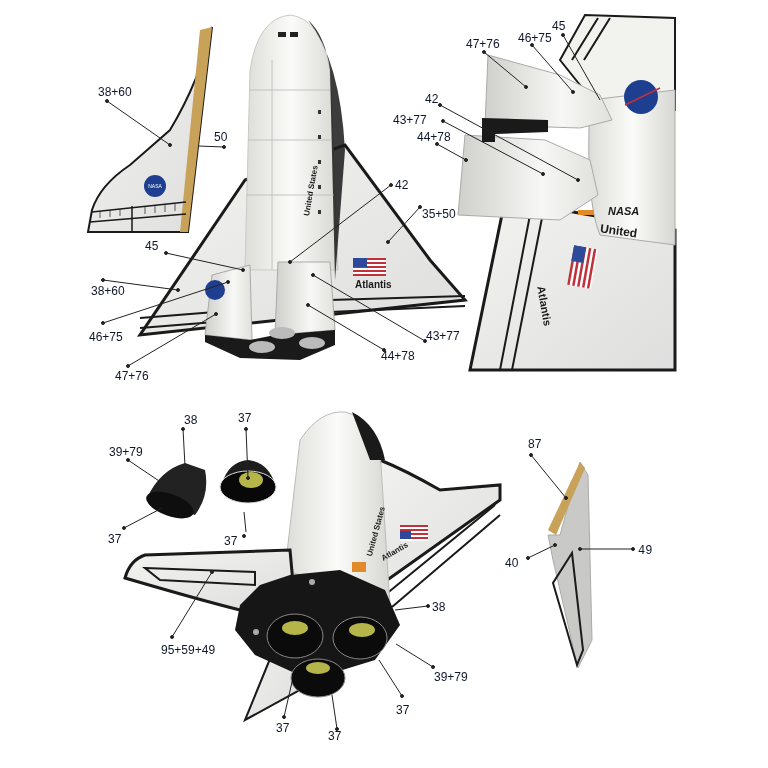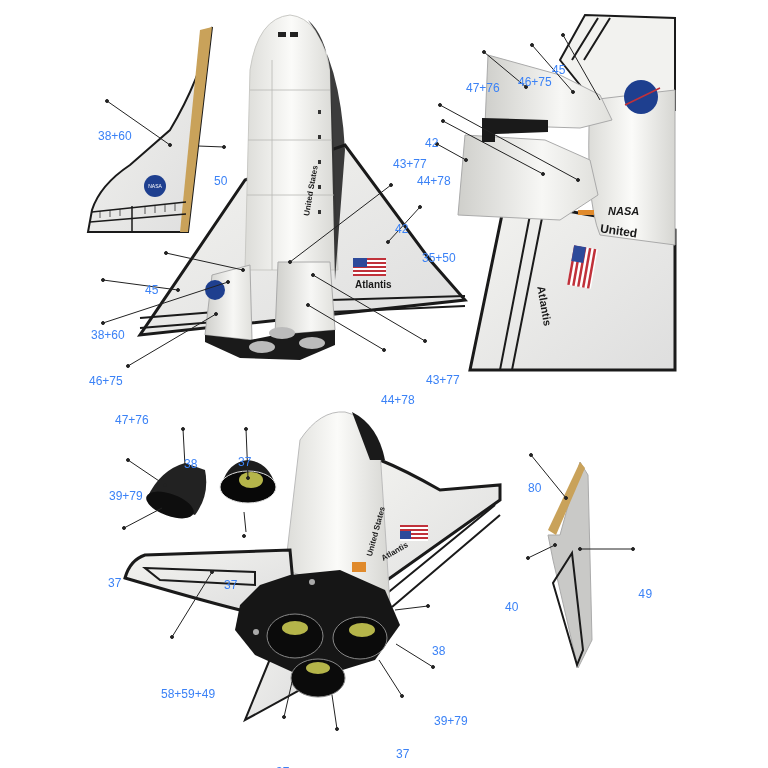--- a/index.html
+++ b/index.html
@@ -1,18 +1,18 @@
 <!DOCTYPE html>
 <html><head>
 <meta charset="utf-8">
 <style>
   html,body{margin:0;padding:0;background:#ffffff;}
   body{width:768px;height:768px;position:relative;overflow:hidden;font-family:"Liberation Sans",sans-serif;}
   svg{position:absolute;left:0;top:0;}
-  .lbl{position:absolute;font-size:12px;color:#3b82f6;white-space:nowrap;line-height:12px;font-family:"Liberation Sans",sans-serif;margin-top:44px;}
+  .lbl{position:absolute;font-size:12px;color:#0f172a;white-space:nowrap;line-height:12px;font-family:"Liberation Sans",sans-serif;}
   .decal{position:absolute;font-family:"Liberation Sans",sans-serif;font-weight:bold;color:#1a1a1a;white-space:nowrap;}
 </style>
 </head>
 <body>
 
 <svg width="768" height="768" viewBox="0 0 768 768">
   <defs>
     <linearGradient id="hullG" x1="0" x2="1">
       <stop offset="0" stop-color="#dcdcd8"></stop>
         <stop offset="0.5" stop-color="#fbfbf9"></stop>
@@ -293,21 +293,21 @@
 <div class="lbl" style="left:518px;top:32px;">46+75</div>
 <div class="lbl" style="left:425px;top:93px;">42</div>
 <div class="lbl" style="left:393px;top:114px;">43+77</div>
 <div class="lbl" style="left:417px;top:131px;">44+78</div>
 
 <div class="lbl" style="left:184px;top:414px;">38</div>
 <div class="lbl" style="left:238px;top:412px;">37</div>
 <div class="lbl" style="left:109px;top:446px;">39+79</div>
 <div class="lbl" style="left:108px;top:533px;">37</div>
 <div class="lbl" style="left:224px;top:535px;">37</div>
-<div class="lbl" style="left:528px;top:438px;">80</div>
+<div class="lbl" style="left:528px;top:438px;">87</div>
 <div class="lbl" style="left:505px;top:557px;">40</div>
 <div class="lbl" style="left:638px;top:545px;font-family:Liberation Mono, monospace;">49</div>
-<div class="lbl" style="left:161px;top:644px;">58+59+49</div>
+<div class="lbl" style="left:161px;top:644px;">95+59+49</div>
 <div class="lbl" style="left:432px;top:601px;">38</div>
 <div class="lbl" style="left:434px;top:671px;">39+79</div>
 <div class="lbl" style="left:396px;top:704px;">37</div>
 <div class="lbl" style="left:276px;top:722px;">37</div>
 <div class="lbl" style="left:328px;top:730px;">37</div>
 
 </body></html>

